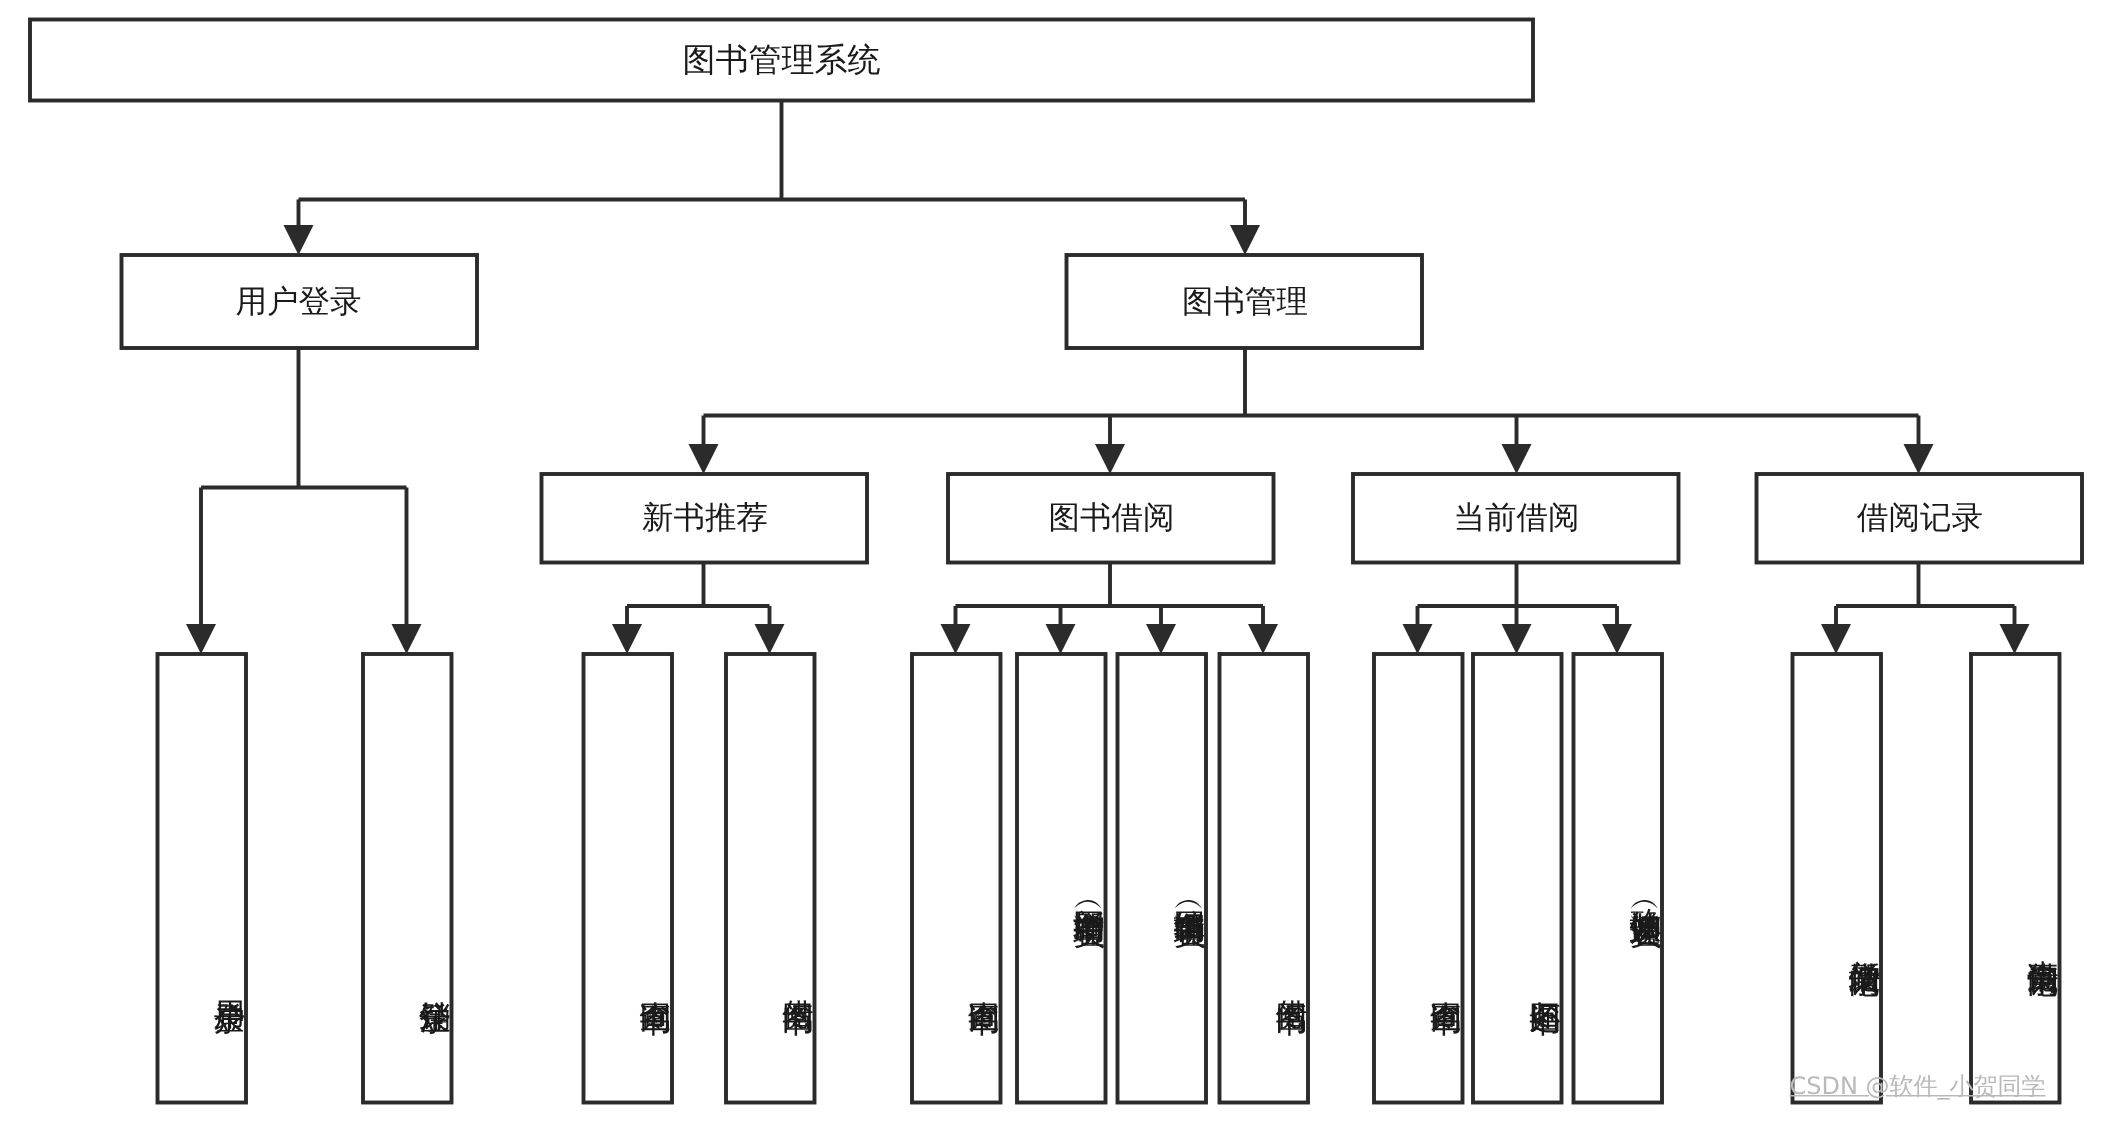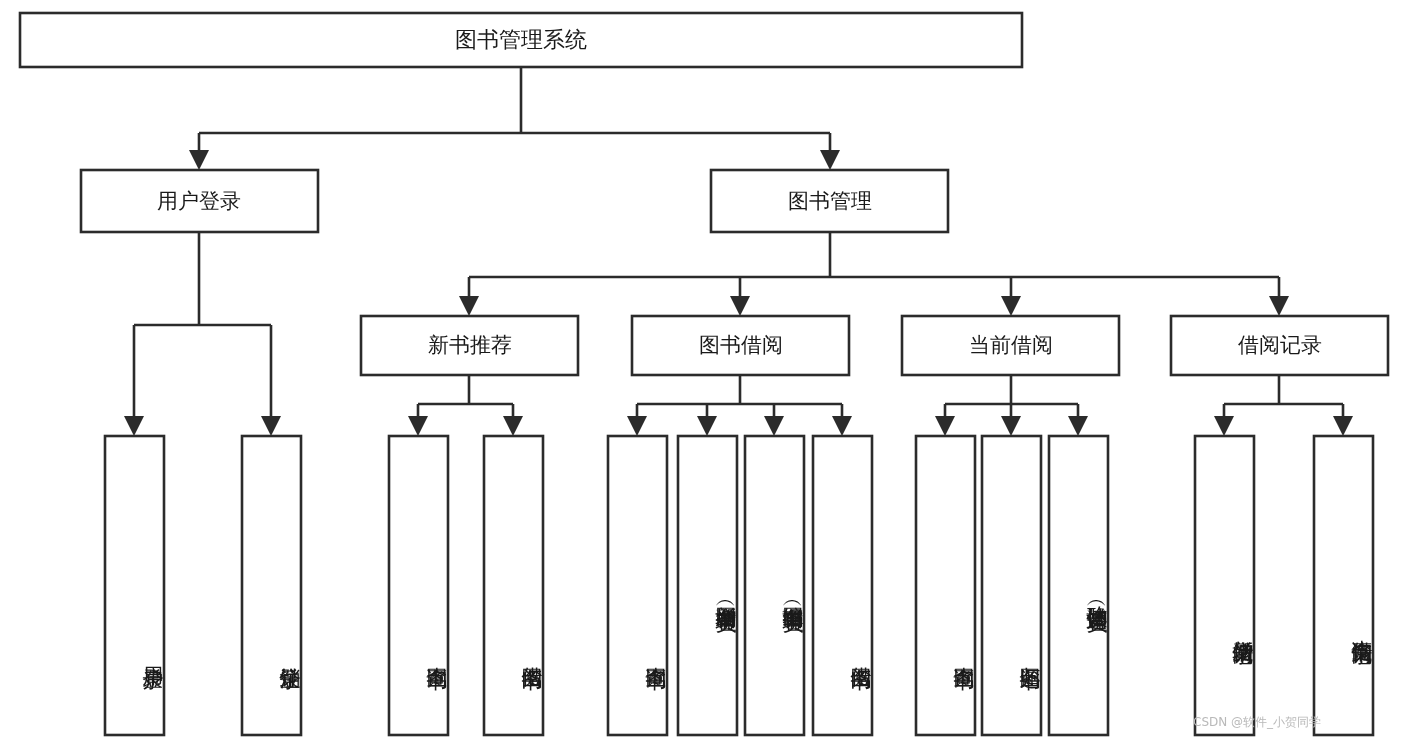--- a/index.html
+++ b/index.html
@@ -65,24 +65,25 @@
     color: #1a1a1a;
     letter-spacing: 1px;
     white-space: nowrap;
     pointer-events: none;
   }
   .watermark {
     position: absolute;
     left: 1193px;
     top: 714px;
     font-family: "DejaVu Sans", "Liberation Sans", sans-serif;
-    font-size: 12px;
+    font-size: 16px;
     color: #b9b9b9;
     white-space: nowrap;
     pointer-events: none;
+    text-decoration: underline;
   }
 </style>
 </head>
 <body>
 
 <div id="diagram-root">
 
   <svg id="flow-svg" viewBox="0 0 1405 747">
 
     <g>

